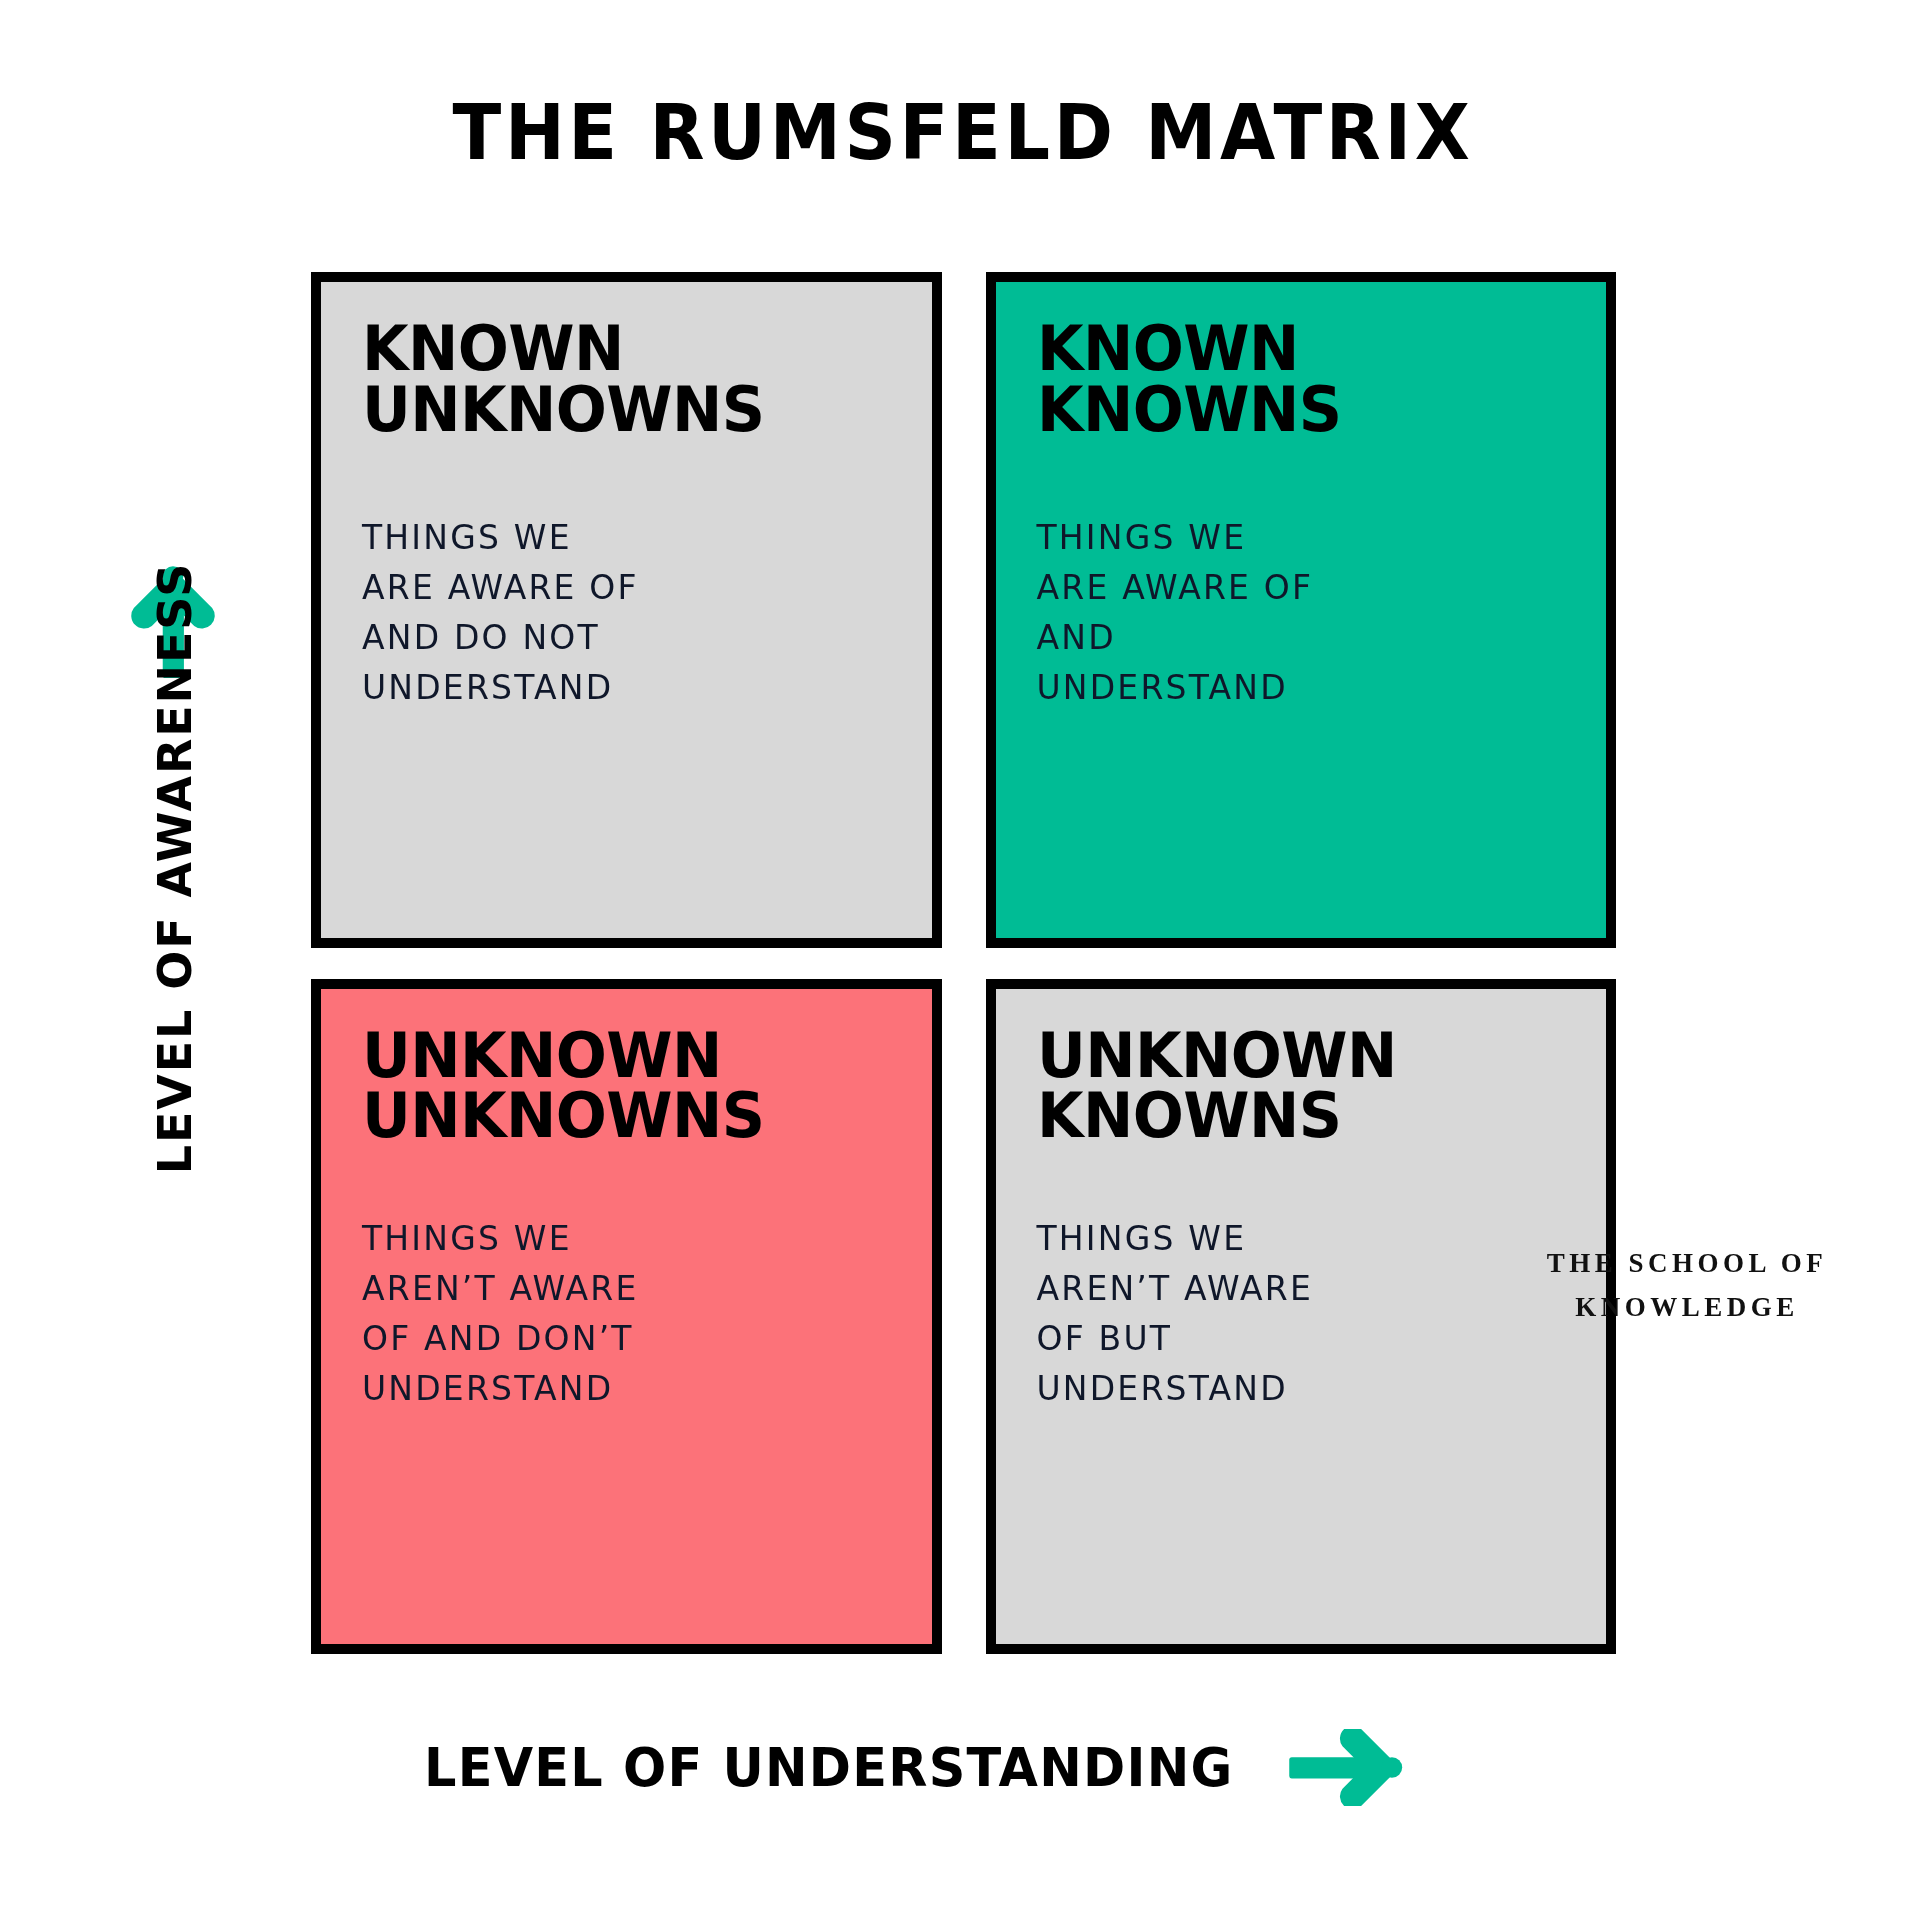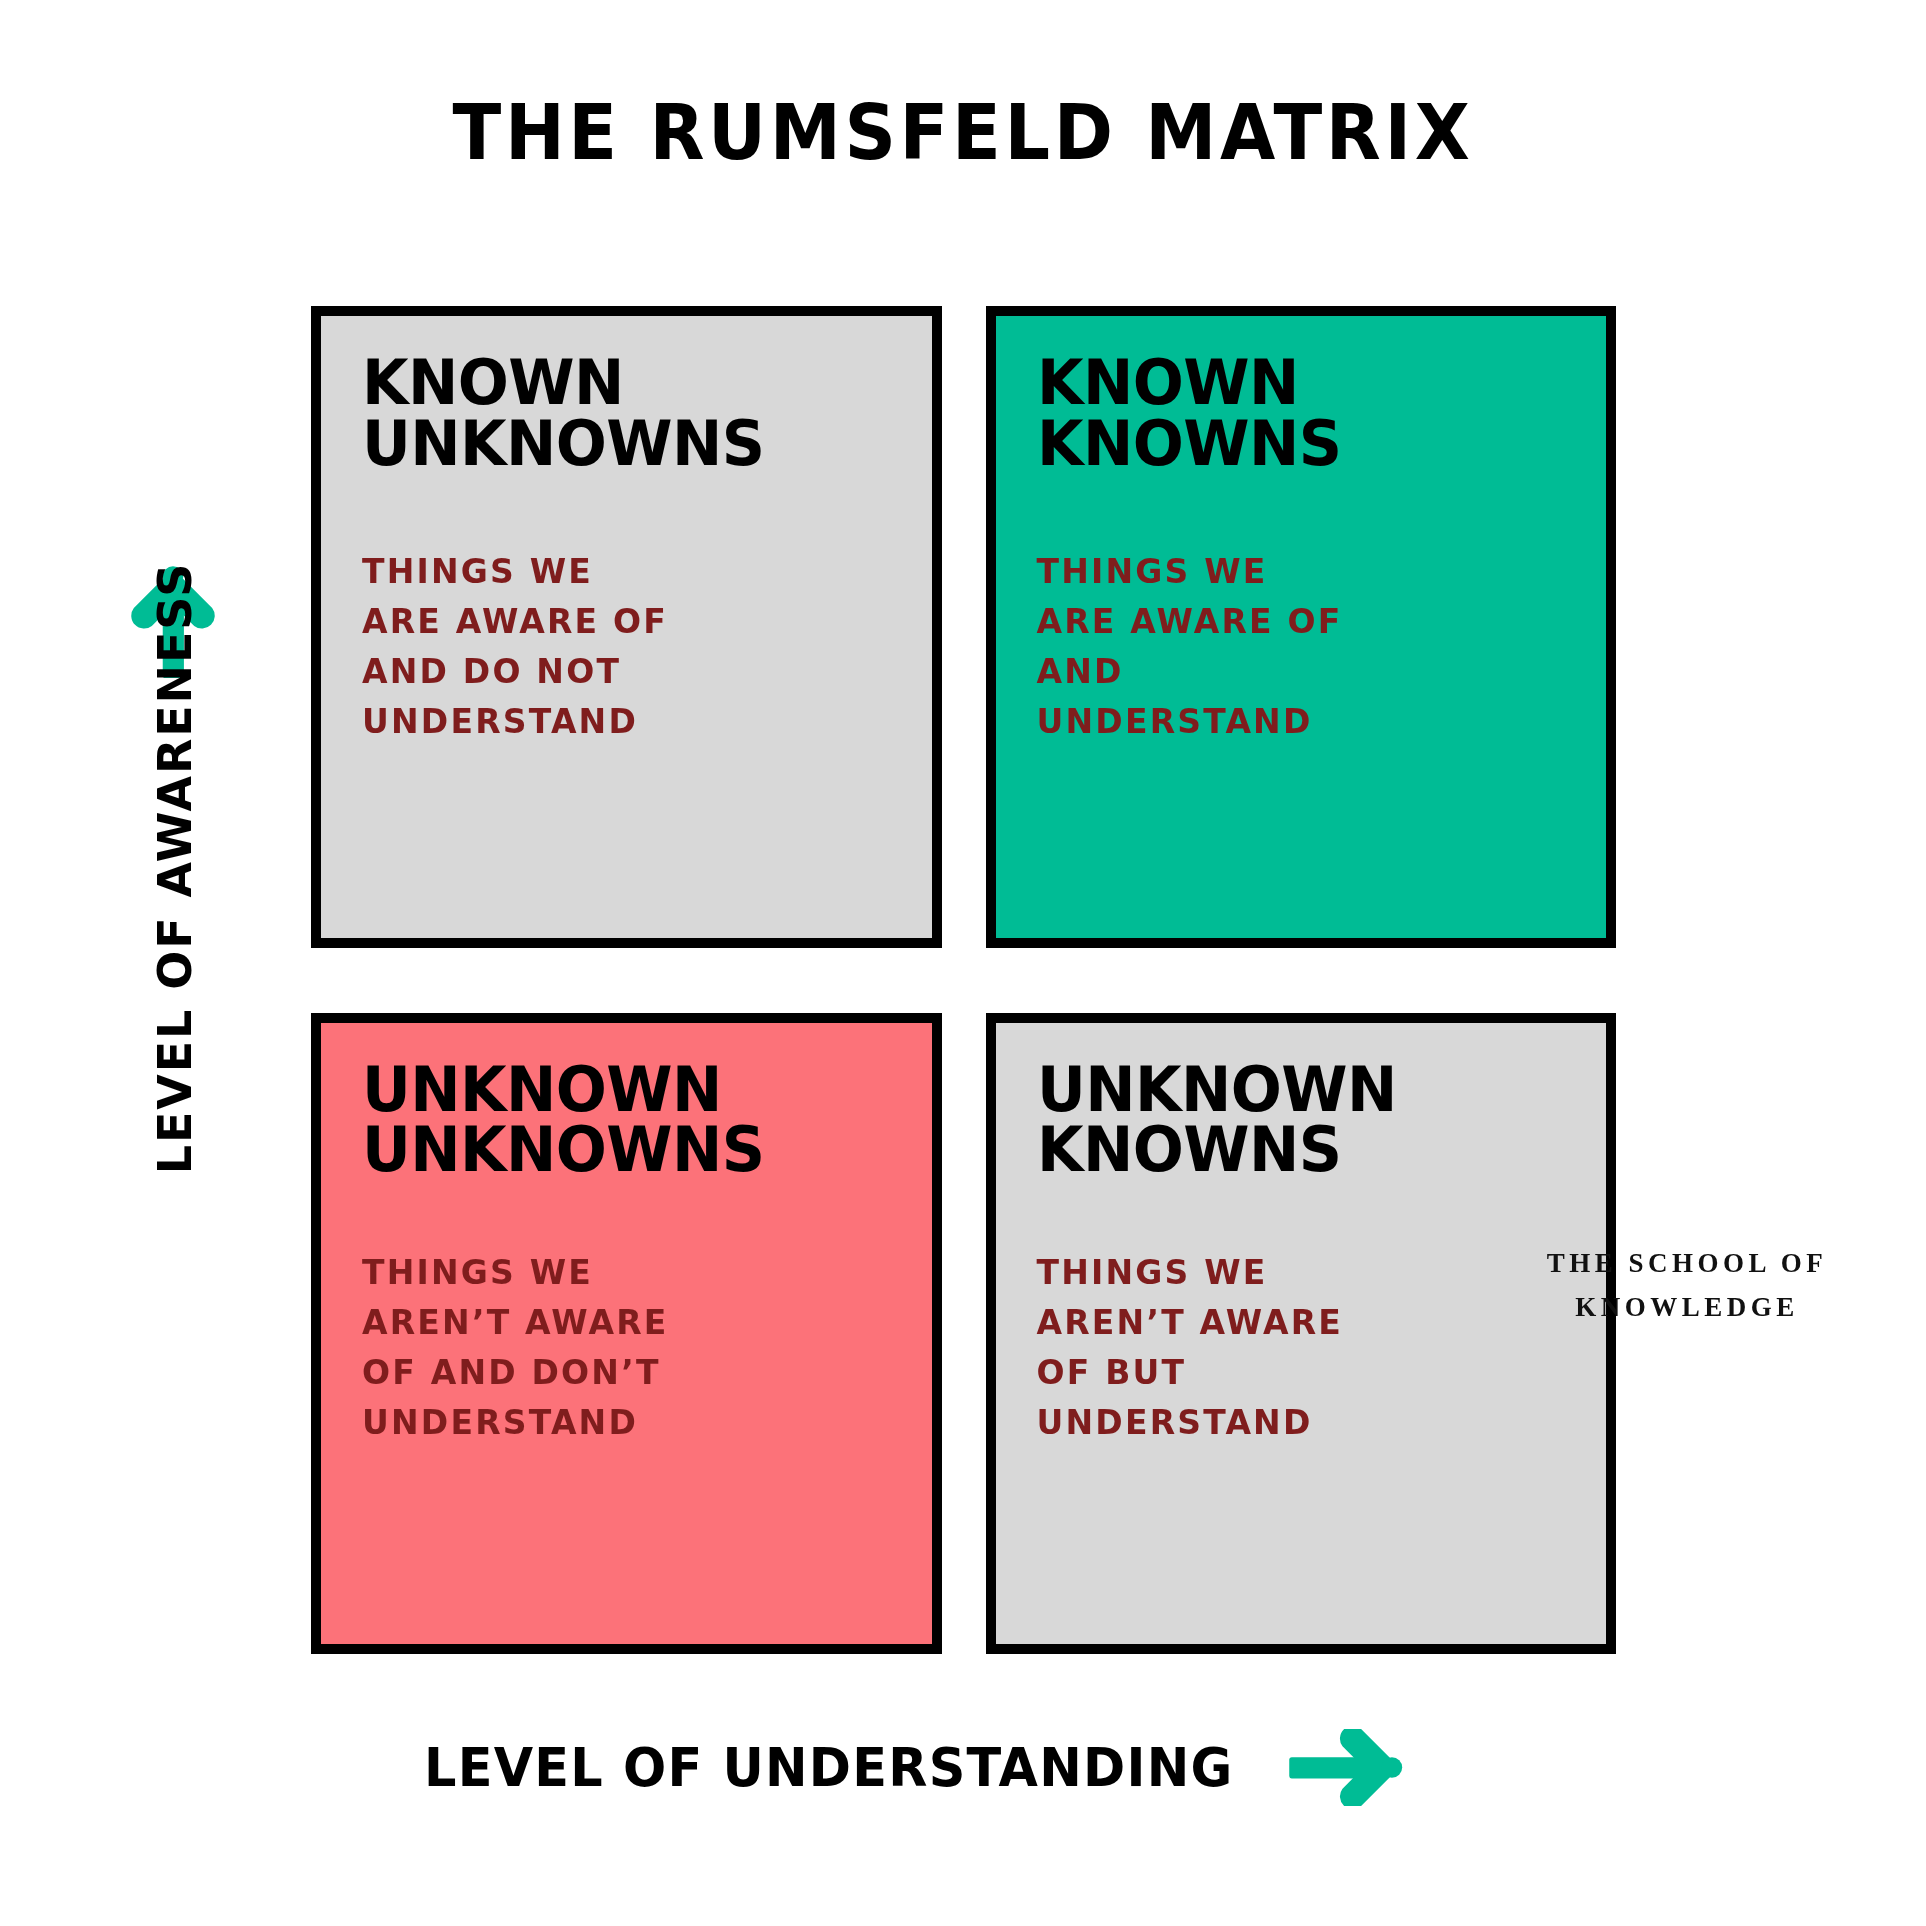--- a/index.html
+++ b/index.html
@@ -49,46 +49,45 @@
     grid-template-rows: 1fr 1fr;
     column-gap: 44px;
     row-gap: 31px;
   }
 
   .quad {
     position: relative;
     border: 10.3px solid #000000;
     padding: 37px 41px 26px 41px;
     overflow: hidden;
-    margin-top: 34px;
   }
   .quad.grey  { background: #d8d8d8; }
   .quad.green { background: #00bc95; }
   .quad.coral { background: #fc7279; }
 
   .quad-title {
     font-family: "DejaVu Sans", sans-serif;
     font-weight: 700;
     font-size: 62px;
     line-height: 0.98;
     letter-spacing: -0.6px;
     color: #000000;
     white-space: pre-line;
     transform: scaleX(0.97);
     transform-origin: left top;
   }
 
   .quad-desc {
     margin-top: 72px;
     font-family: "DejaVu Sans", sans-serif;
-    font-weight: 700;
+    font-weight: 400;
     font-size: 33px;
     line-height: 1.52;
     letter-spacing: 2.2px;
-    color: #7f1d1d;
+    color: #0f172a;
     white-space: pre-line;
   }
   .quad.coral .quad-desc,
   .quad.bottom-right .quad-desc { margin-top: 67px; }
 
   
   #y-axis {
     position: absolute;
     left: 114px;
     top: 565px;

